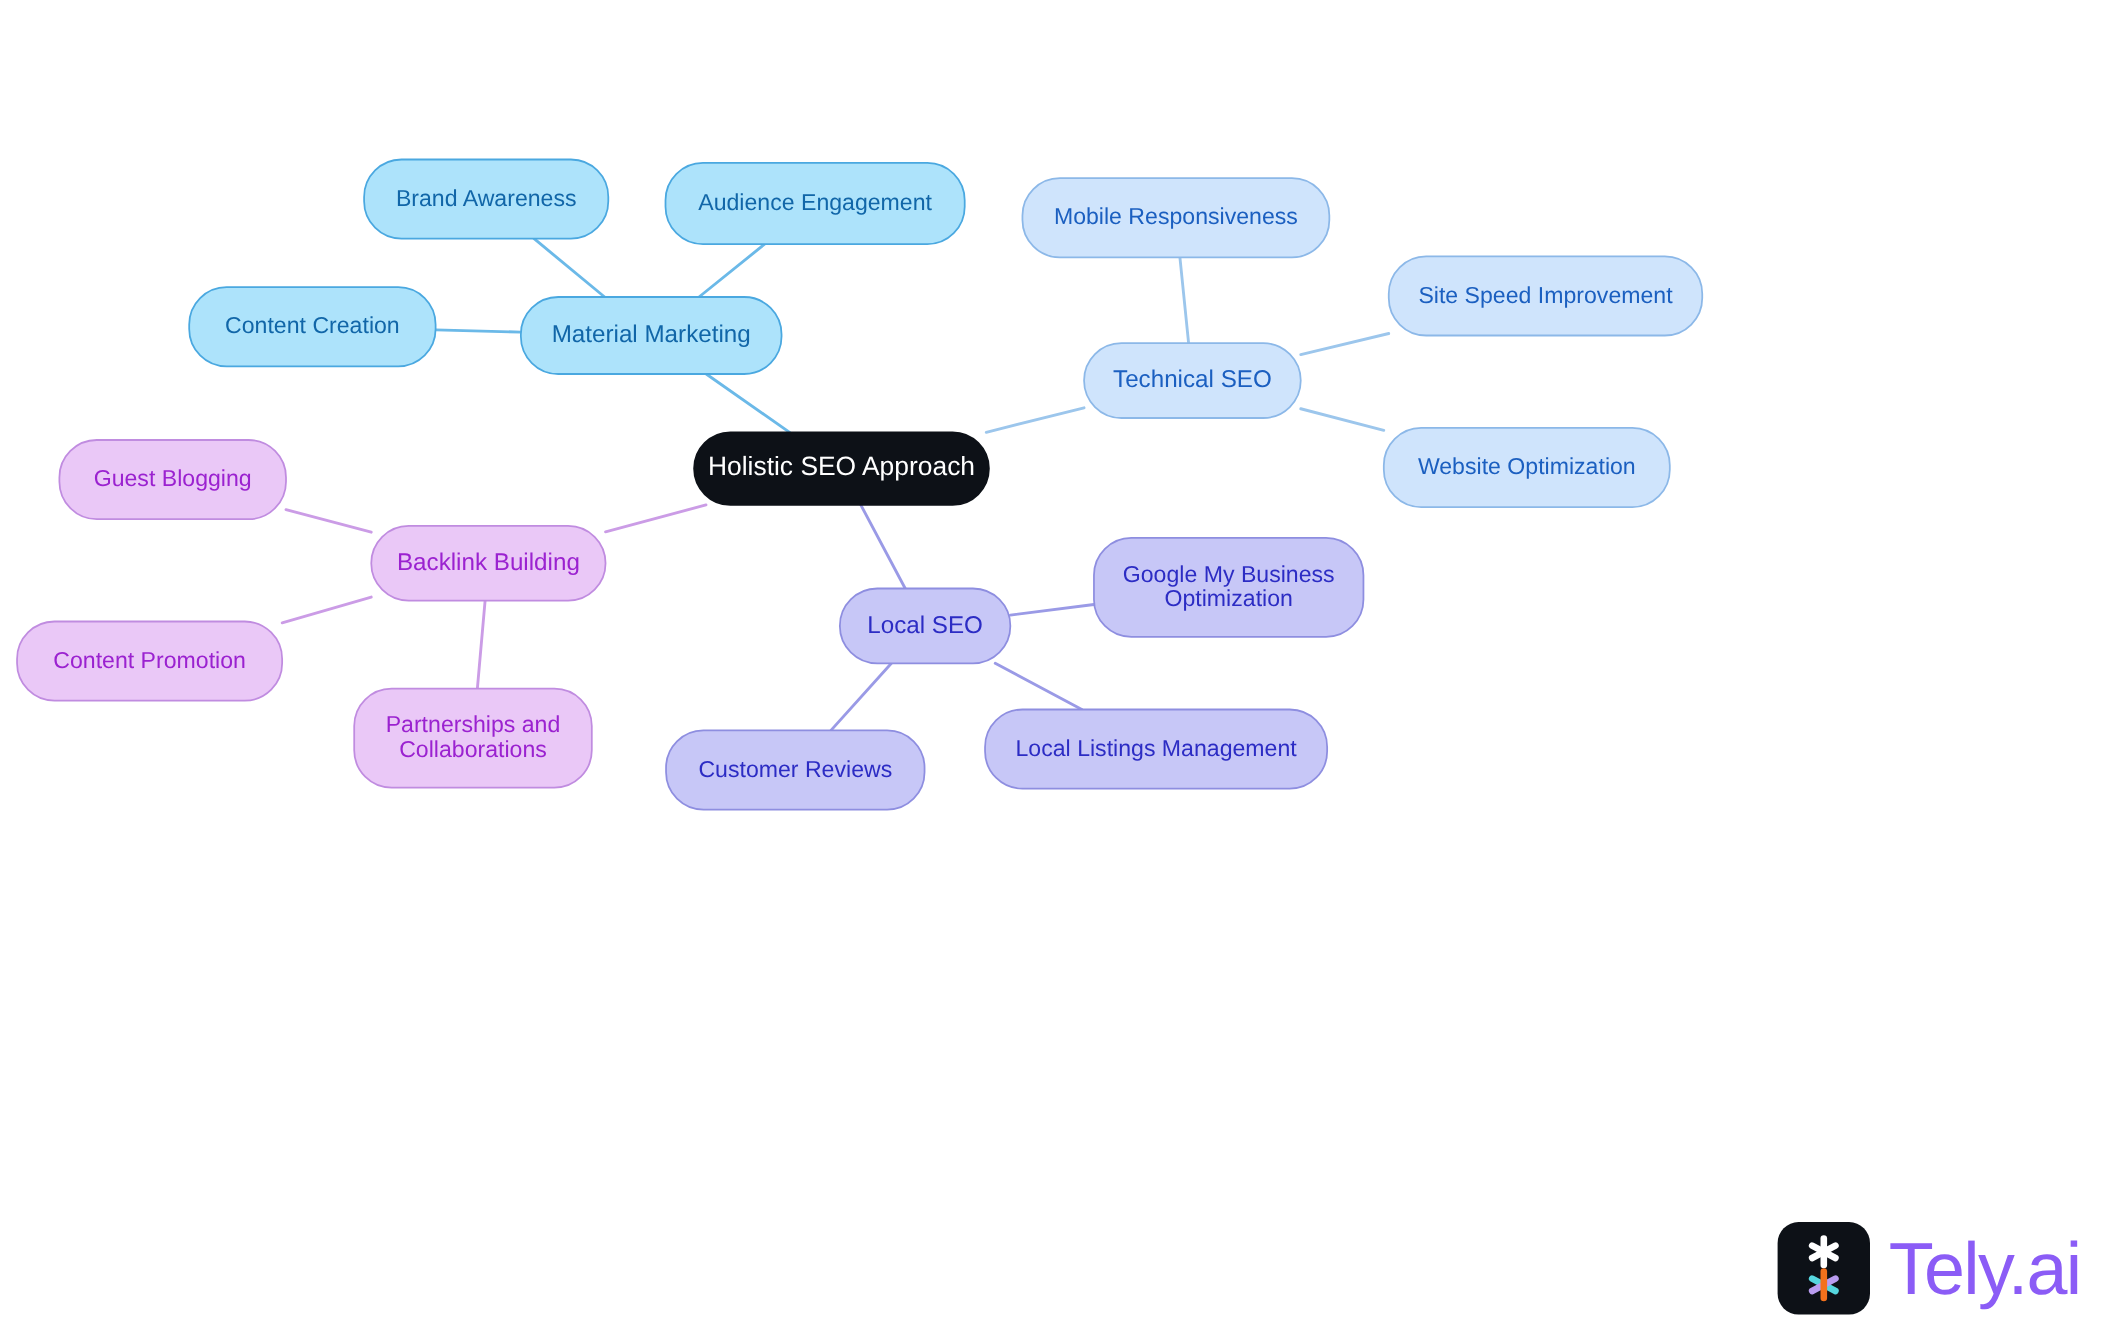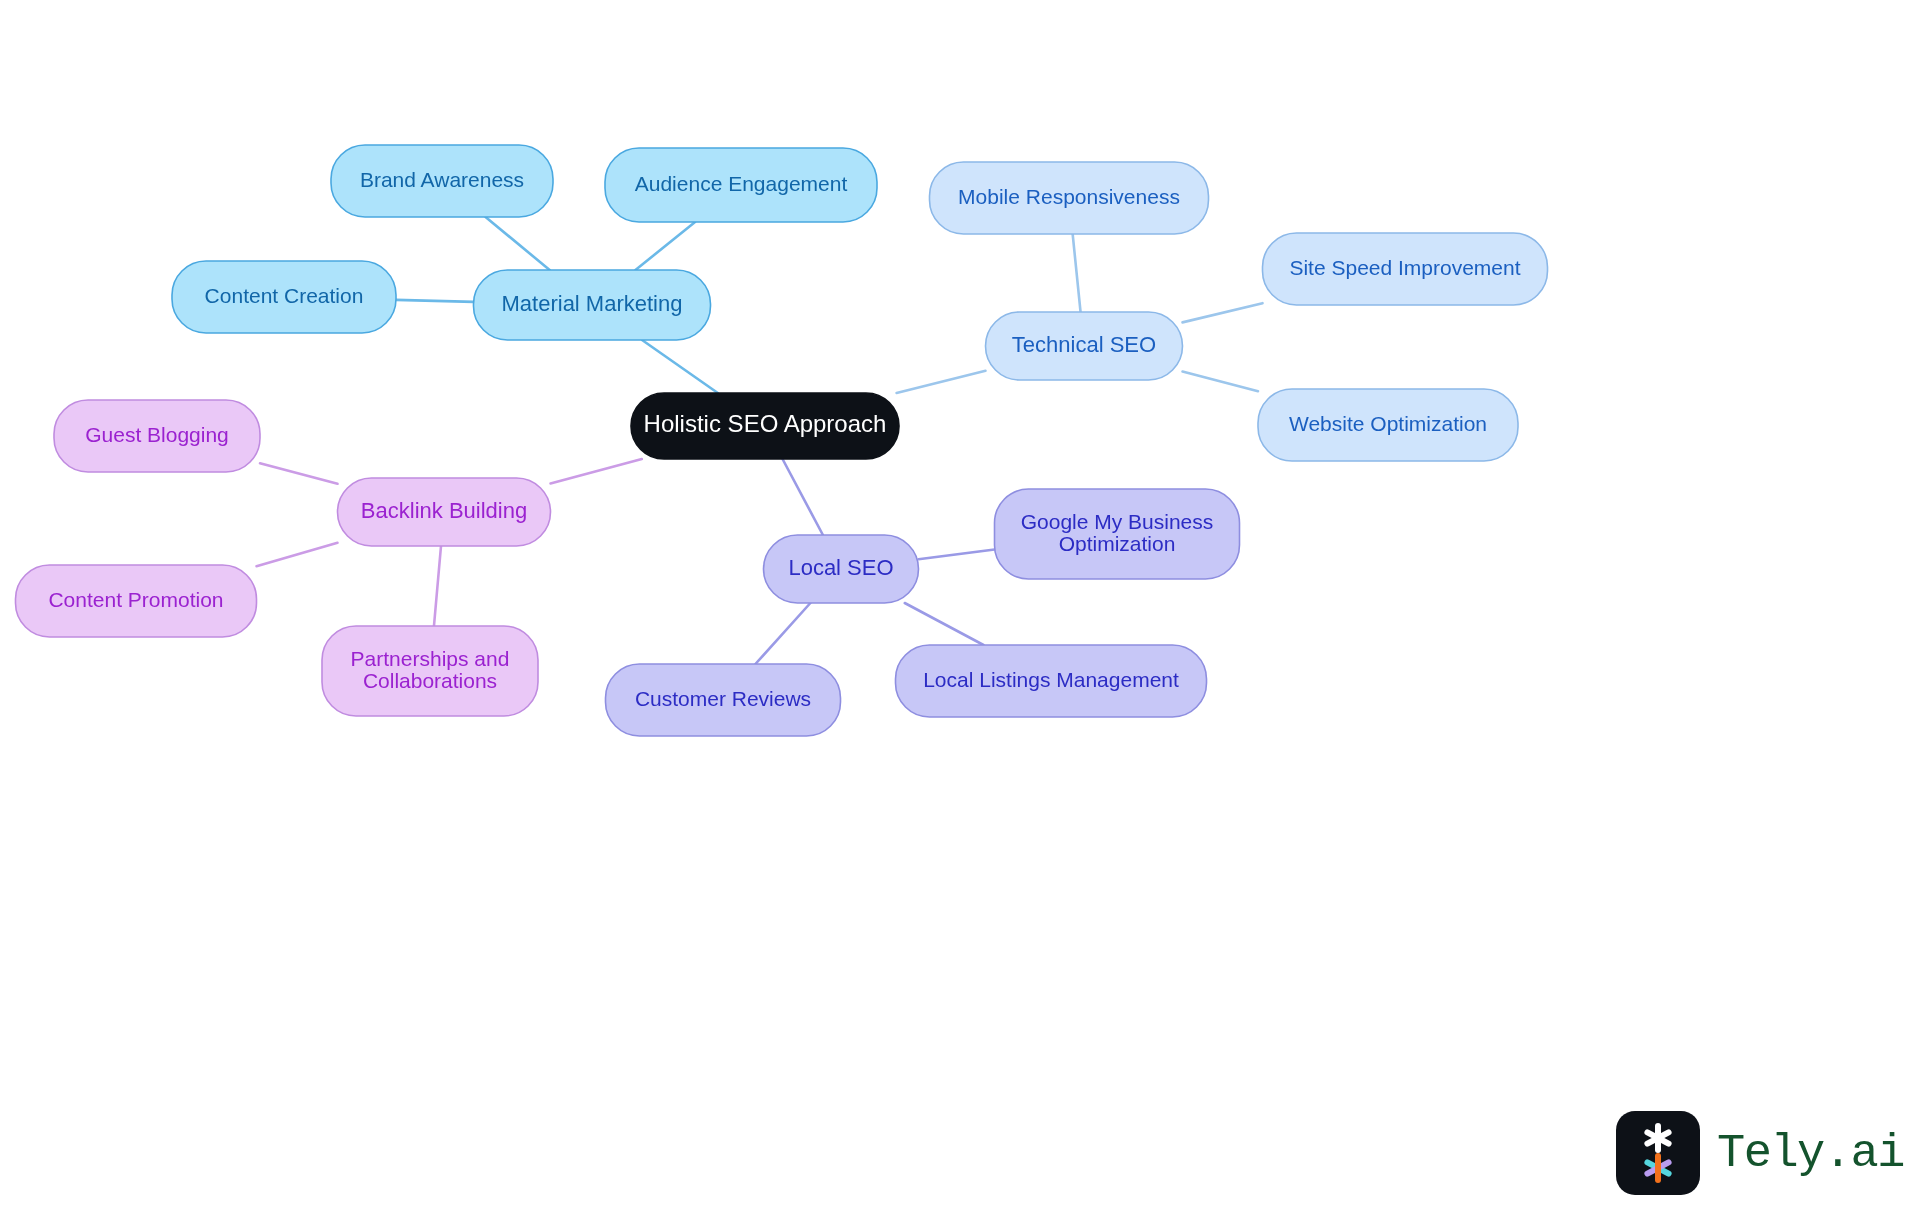--- a/index.html
+++ b/index.html
@@ -87,24 +87,24 @@
     width: 6px; height: 30px;
     background: #ffffff;
     transform: translate(-50%, -100%) rotate(-62deg);
   }
   .ray-se {
     width: 6px; height: 30px;
     background: #55d6de;
     transform: translate(-50%, 0%) rotate(-62deg);
   }
   #tely-logo-wordmark {
-    font-family: Liberation Mono, monospace;
-    font-size: 47px;
+    font-family: Liberation Sans, sans-serif;
+    font-size: 67px;
     font-weight: 400;
-    color: #14532d;
+    color: #8b5cf6;
     letter-spacing: -1.5px;
     line-height: 1;
     white-space: nowrap;
   }
 </style>
 </head>
 <body>
 
 <svg id="mindmap-canvas" viewBox="0 0 1920 1215">
   <g id="edges-layer">

